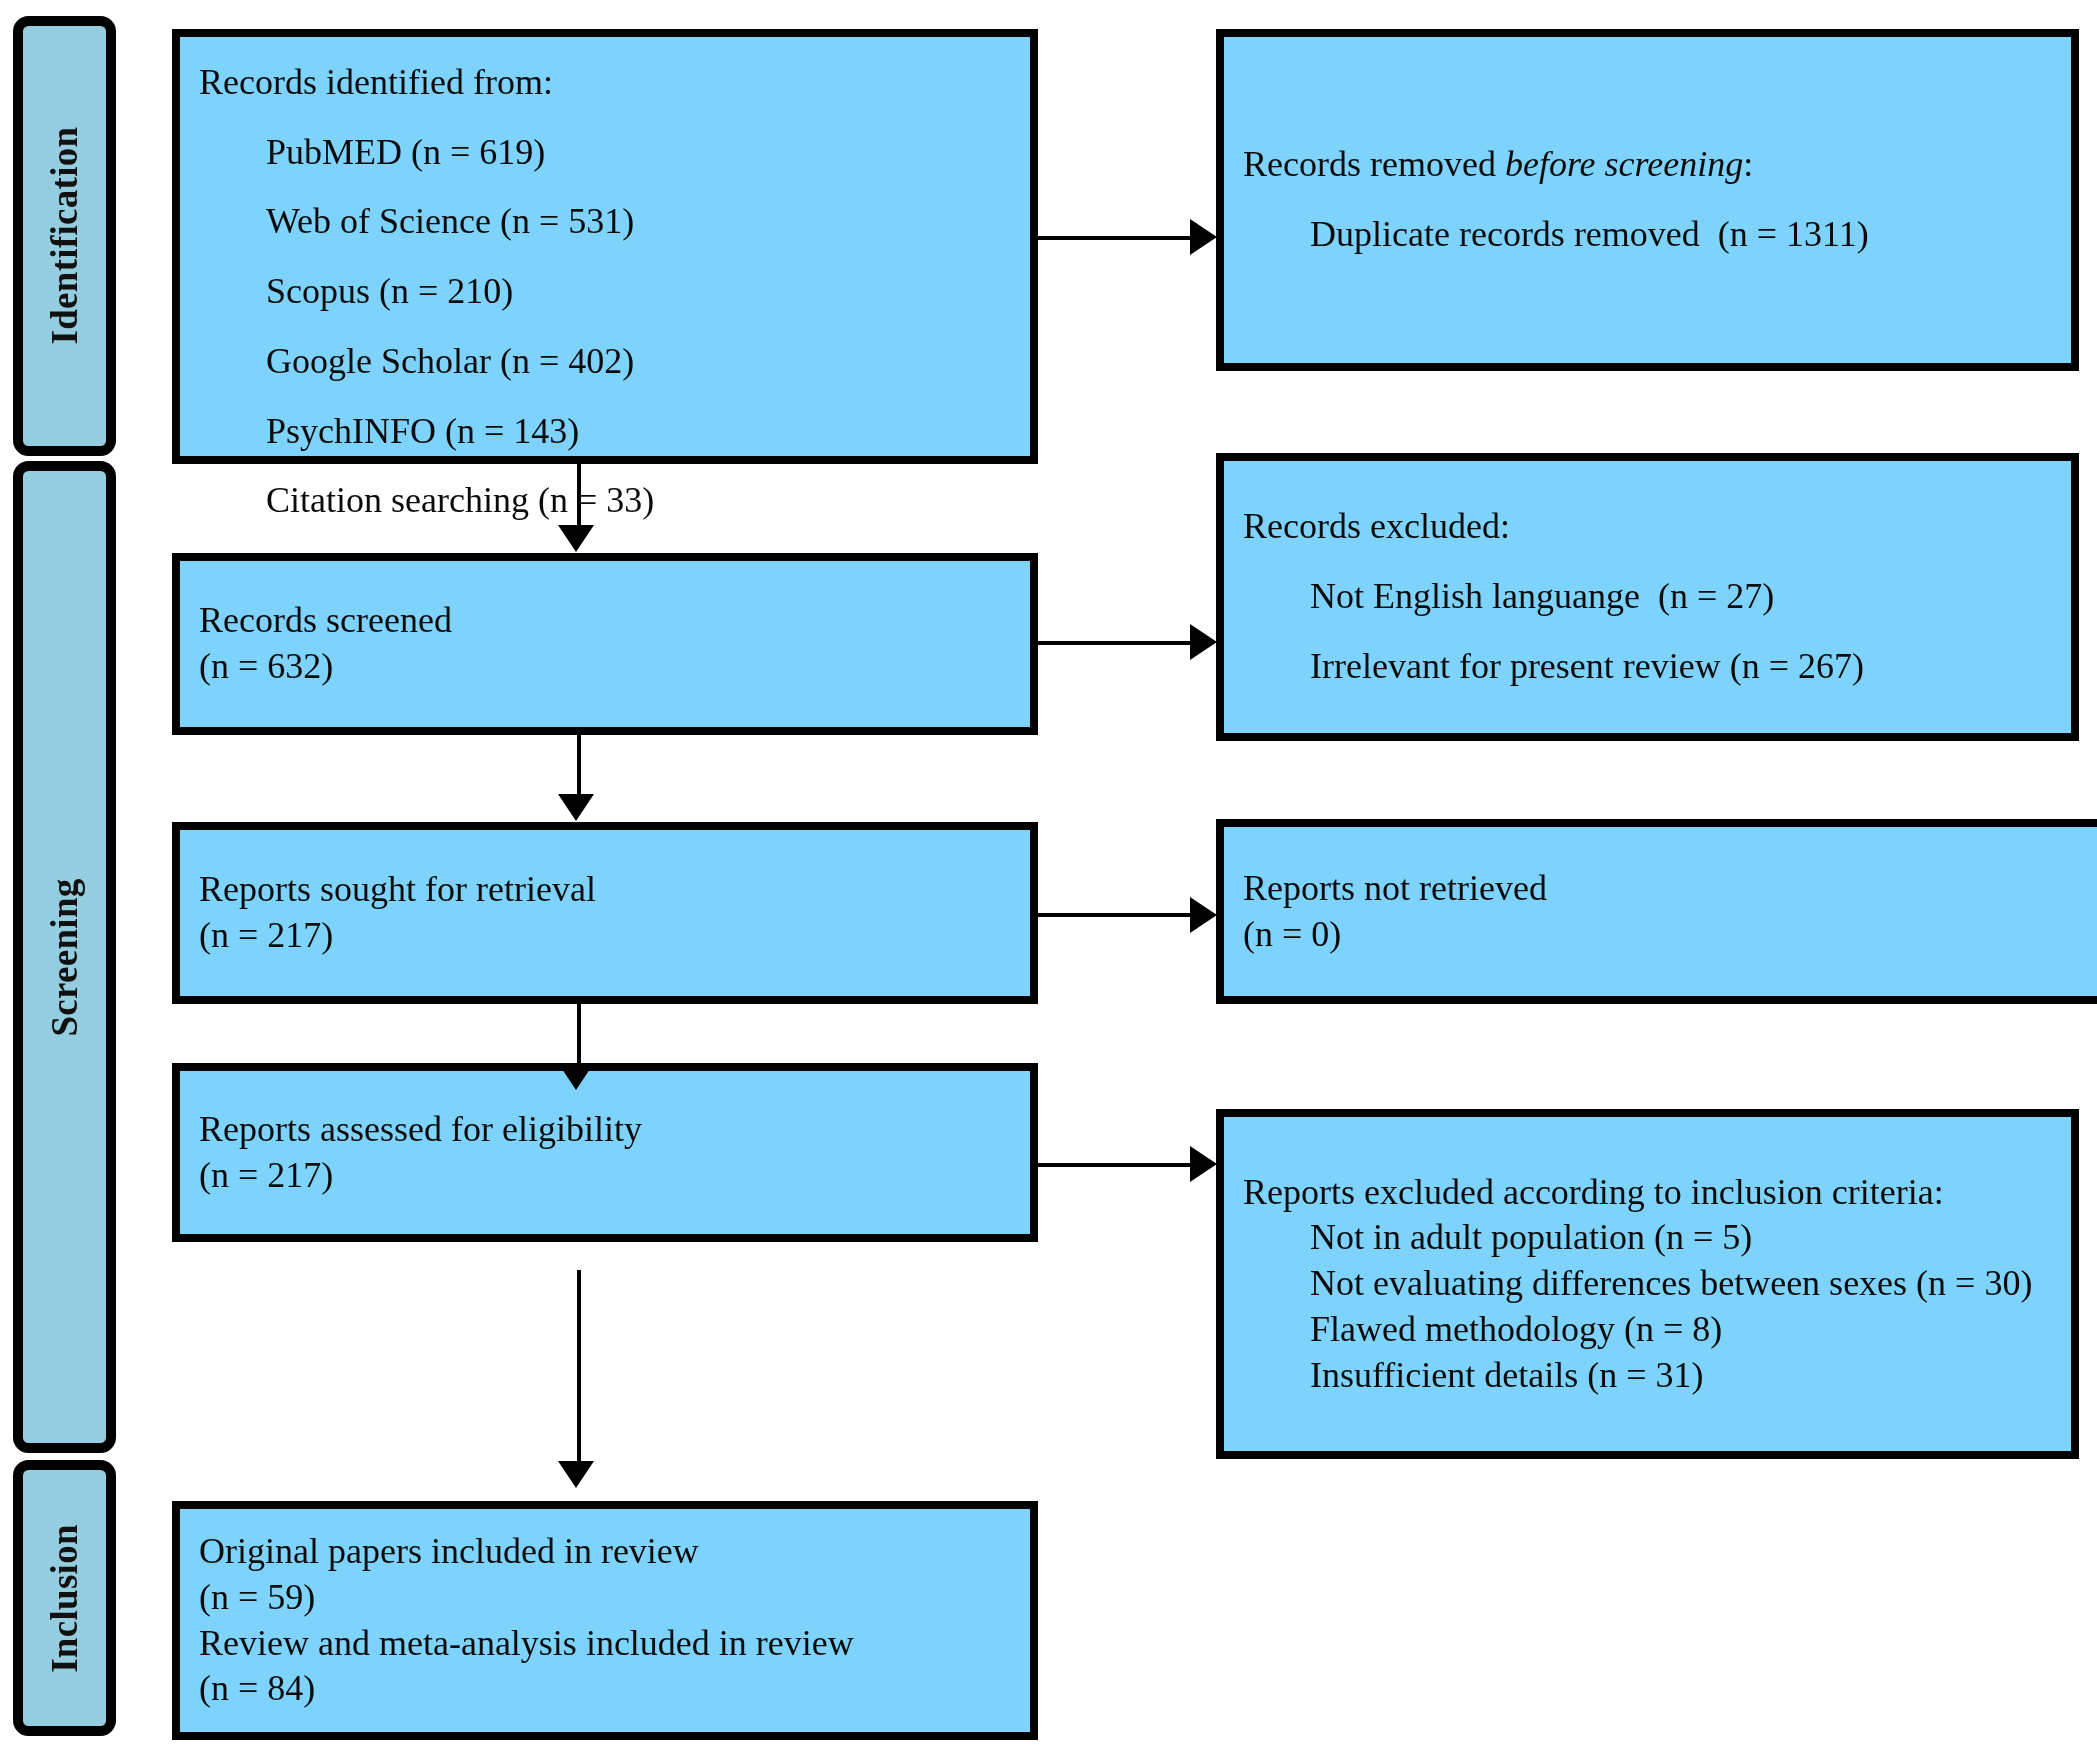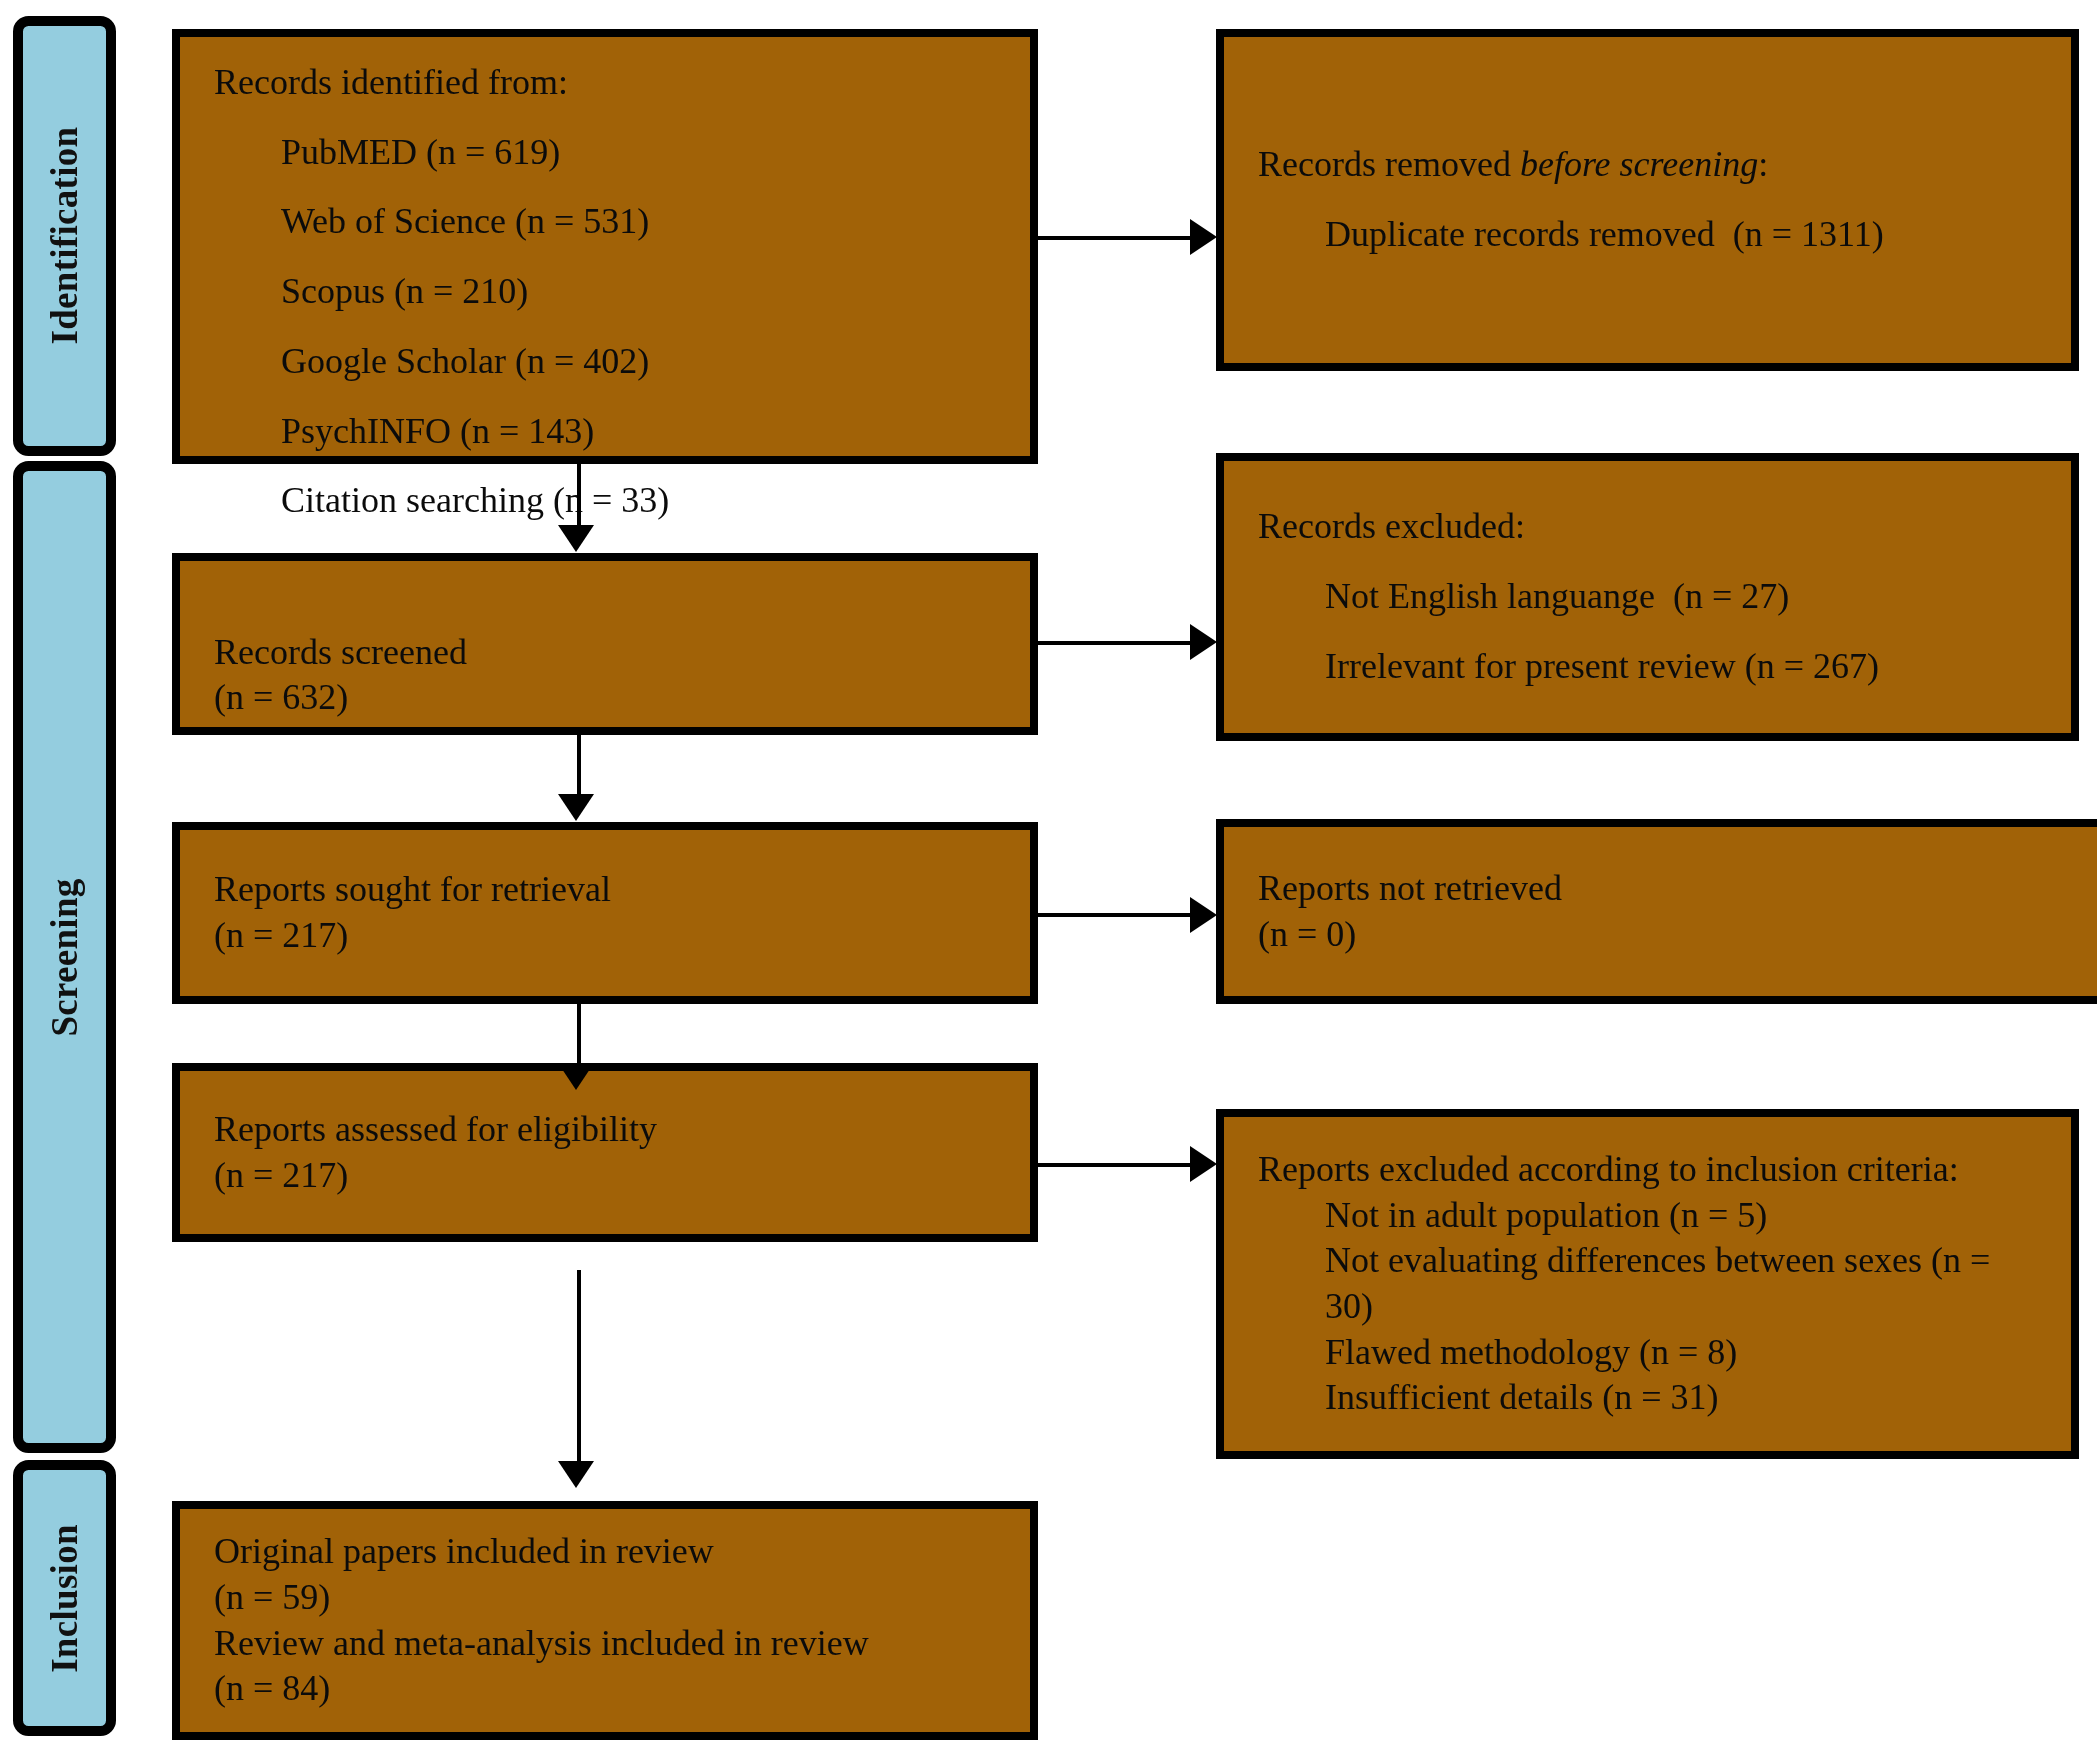--- a/index.html
+++ b/index.html
@@ -36,27 +36,27 @@
     font-size: 37px;
     font-weight: bold;
     color: #111111;
     letter-spacing: 0.3px;
     font-family: "Liberation Serif", "DejaVu Serif", serif;
   }
 
   
   .flow-box {
     position: absolute;
-    background: #a16207;
+    background: #7dd3fc;
     border: 8.4px solid #000000;
     box-sizing: border-box;
     display: flex;
     flex-direction: column;
     justify-content: center;
-    padding: 6px 34px;
+    padding: 6px 19px;
   }
   .flow-box .line {
     font-size: 36px;
     line-height: 1.27;
     color: #0b0b0b;
     white-space: pre-wrap;
   }
   .flow-box .line.indent {
     padding-left: 67px;
     text-indent: 0;
@@ -123,21 +123,21 @@
     <div class="line indent">PsychINFO (n = 143)</div>
     <div class="line indent">Citation searching (n = 33)</div>
     <div class="line indent">Websites (n = 5)</div>
   </div>
 
   <div class="flow-box" style="left:1216px; top:29px; width:863px; height:342px;">
     <div class="line"><span>Records removed </span><em>before screening</em><span>:</span></div>
     <div class="line indent">Duplicate records removed  (n = 1311)</div>
   </div>
 
-  <div class="flow-box" style="left:172px; top:553px; width:866px; height:182px;justify-content:flex-end;">
+  <div class="flow-box" style="left:172px; top:553px; width:866px; height:182px;">
     <div class="line">Records screened</div>
     <div class="line">(n = 632)</div>
   </div>
 
   <div class="flow-box" style="left:1216px; top:453px; width:863px; height:288px;">
     <div class="line">Records excluded:</div>
     <div class="line indent">Not English languange  (n = 27)</div>
     <div class="line indent">Irrelevant for present review (n = 267)</div>
   </div>
 

